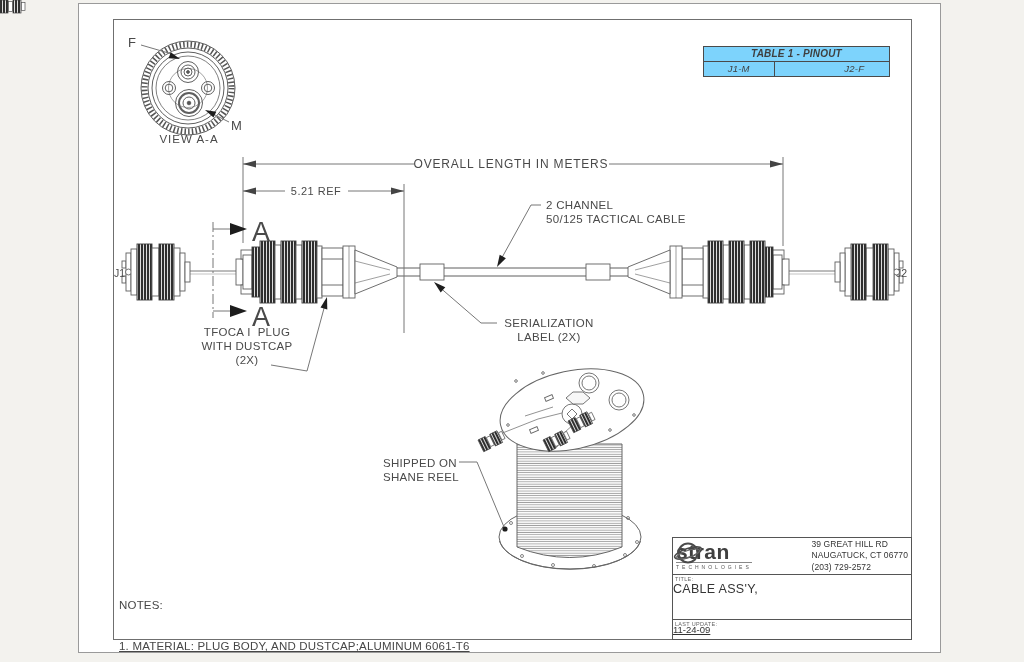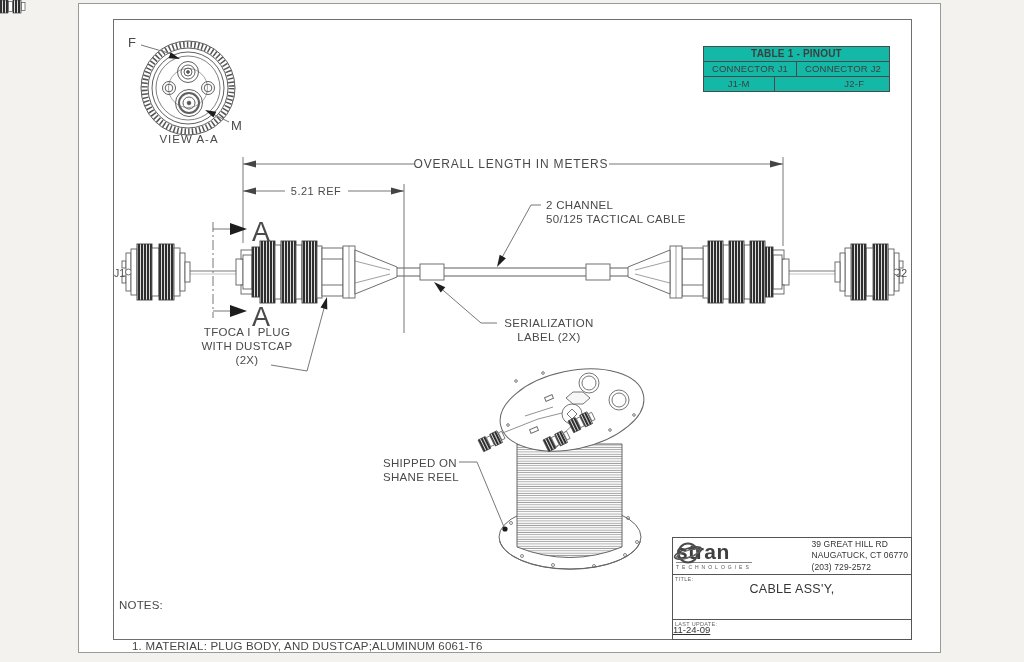--- a/index.html
+++ b/index.html
@@ -3,42 +3,42 @@
 <meta charset="utf-8">
 <style>
   html,body{margin:0;padding:0;}
   body{font-family:"Liberation Sans",sans-serif;background:#f3f2ee;}
   #stage{position:relative;width:1024px;height:662px;background:#f3f2ee;overflow:hidden;}
   .sheet{position:absolute;left:78px;top:3px;width:863px;height:650px;background:#ffffff;border:1px solid #9a9a9a;box-sizing:border-box;}
   .frame{position:absolute;left:113px;top:19px;width:799px;height:621px;border:1px solid #6f6f6f;box-sizing:border-box;}
   svg{position:absolute;left:0;top:0;}
   svg text{fill:#4a4a4a;font-family:"Liberation Sans",sans-serif;white-space:pre;}
   
-  .pinout{position:absolute;left:703px;top:46px;width:185px;border:1px solid #4a4a4a;background:#14b8a6;
-          font-size:9.5px;color:#3f3f3f;text-align:center;letter-spacing:0.2px;}
+  .pinout{position:absolute;left:703px;top:46px;width:185px;border:1px solid #4a4a4a;background:#7dd3fc;
+          font-size:9.5px;color:#3f3f3f;text-align:center;letter-spacing:0.2px;font-style:italic;}
   .pinout .ttl{font-weight:bold;font-size:10px;border-bottom:1px solid #4a4a4a;padding:1px 0 2px;}
   .pinout .r{display:flex;border-bottom:1px solid #4a4a4a;}
   .pinout .r:last-child{border-bottom:none;gap:45px;}
   .pinout .c{flex:1;padding:1px 0 2px;}
   .pinout .c:first-child{border-right:1px solid #4a4a4a;}
   
   .notes{position:absolute;left:119px;top:571px;font-size:11.5px;line-height:13.8px;color:#474747;
          letter-spacing:0.2px;white-space:pre;}
-  .notes .i1{margin-left:13px;}
+  .notes .i1{text-decoration:underline;}
   
   .tblock{position:absolute;left:672px;top:537px;width:240px;height:103px;border:1px solid #555;
           box-sizing:border-box;background:#fff;display:flex;flex-direction:column;}
   .tb-top{height:37px;border-bottom:1px solid #555;display:flex;align-items:center;
           justify-content:space-between;padding:0 3px 0 2px;box-sizing:border-box;}
   .logo{display:flex;align-items:center;}
   .logo-txt{display:flex;flex-direction:column;margin-left:1px;}
   .logo-name{font-weight:bold;font-size:21px;line-height:18px;color:#3f3f3f;letter-spacing:0.5px;}
   .logo-sub{font-size:5px;letter-spacing:3px;color:#555;border-top:1px solid #888;padding-top:1px;margin-top:1px;}
   .addr{text-align:left;font-size:8.5px;line-height:1.3;color:#333;letter-spacing:0.1px;}
-  .tb-mid{flex:1;position:relative;border-bottom:1px solid #555;text-align:center;padding-top:7px;
+  .tb-mid{flex:1;position:relative;border-bottom:1px solid #555;padding-top:7px;
           font-size:12.5px;line-height:1.2;color:#353535;letter-spacing:0.3px;}
   .tb-bot{height:19px;position:relative;text-align:left;font-size:9.5px;color:#333;padding-top:4px;box-sizing:border-box;text-decoration:underline;}
   .mini-lbl{position:absolute;top:1px;left:2px;font-size:5.5px;color:#666;letter-spacing:0.3px;}
 </style>
 </head>
 <body>
 
 <div id="stage">
   <div class="sheet"></div>
   <div class="frame"></div>
@@ -246,24 +246,20 @@
     <g>
       <polyline points="459,462 477,462 504,527" stroke="#777" stroke-width="1" fill="none"></polyline>
       <circle cx="505" cy="529" r="2.6" fill="#1d1d1d"></circle>
       <text x="383" y="467" font-size="11.5" letter-spacing="0.3">SHIPPED ON</text>
       <text x="383" y="481" font-size="11.5" letter-spacing="0.3">SHANE REEL</text>
     </g>
   </svg>
 
   <div class="pinout">
     <div class="ttl">TABLE 1 - PINOUT</div>
-    <div class="r">
-      <div class="c">CONNECTOR J1</div>
-      <div class="c">CONNECTOR J2</div>
-    </div>
     <div class="r">
       <div class="c">J1-M</div>
       <div class="c">J2-F</div>
     </div>
   </div>
 
   <div class="notes">
     <div>NOTES:</div>
     <div class="i1">1. MATERIAL: PLUG BODY, AND DUSTCAP;ALUMINUM 6061-T6</div>
     

